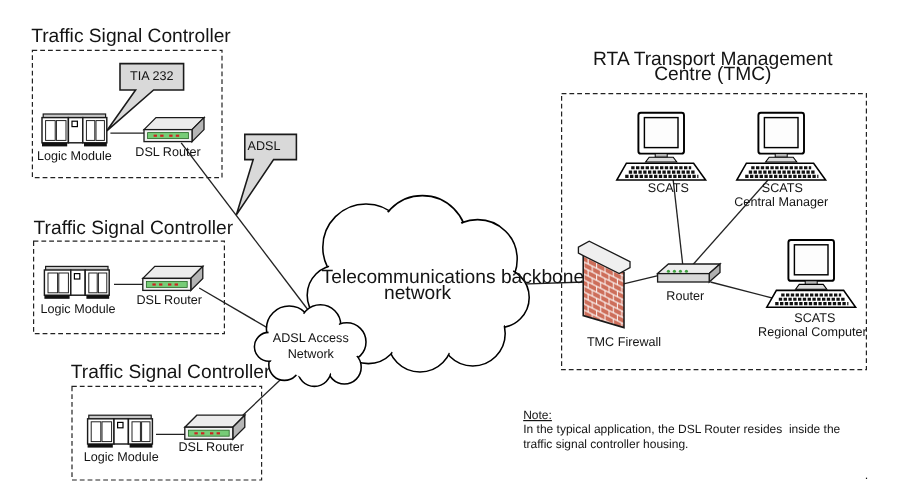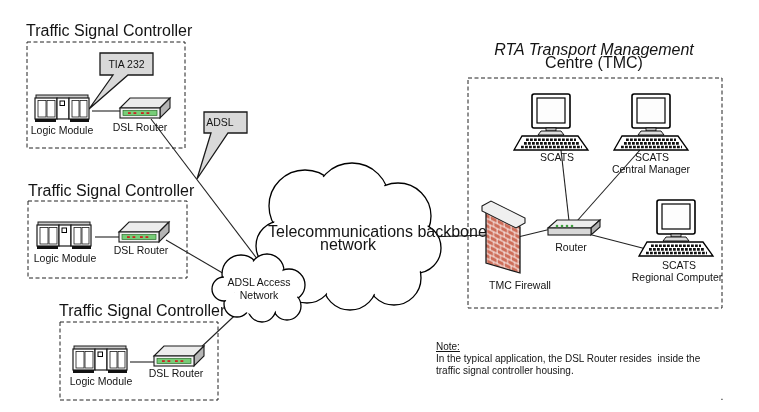--- a/index.html
+++ b/index.html
@@ -199,21 +199,21 @@
 
 <div class="lbl" style="left:100px;top:58px;width:53px;">TIA 232</div>
 <div class="lbl" style="left:204px;top:116px;width:32px;">ADSL</div>
 
 <div class="lbl" style="left:209px;top:276px;width:100px;">ADSL Access</div>
 <div class="lbl" style="left:209px;top:289px;width:100px;">Network</div>
 
 <div class="lbl t11" style="left:268px;top:225px;width:160px;">Telecommunications backbone</div>
 <div class="lbl t11" style="left:268px;top:238px;width:160px;">network</div>
 
-<div class="lbl t11" style="left:494px;top:43px;width:200px;font-style:italic;">RTA Transport Management</div>
+<div class="lbl t11" style="left:494px;top:43px;width:200px;">RTA Transport Management</div>
 <div class="lbl t11" style="left:494px;top:56px;width:200px;">Centre (TMC)</div>
 
 <div class="lbl" style="left:517px;top:151px;width:80px;">SCATS</div>
 
 <div class="lbl" style="left:612px;top:151px;width:80px;">SCATS</div>
 <div class="lbl" style="left:606px;top:163px;width:90px;">Central Manager</div>
 
 <div class="lbl" style="left:480px;top:279px;width:80px;">TMC Firewall</div>
 <div class="lbl" style="left:541px;top:241px;width:60px;">Router</div>
 

